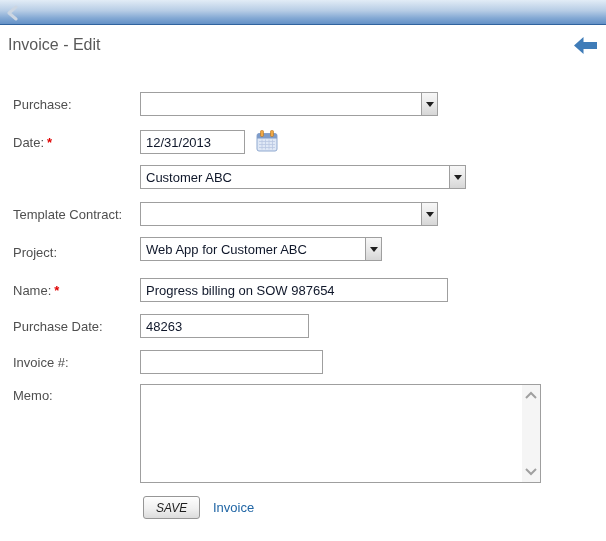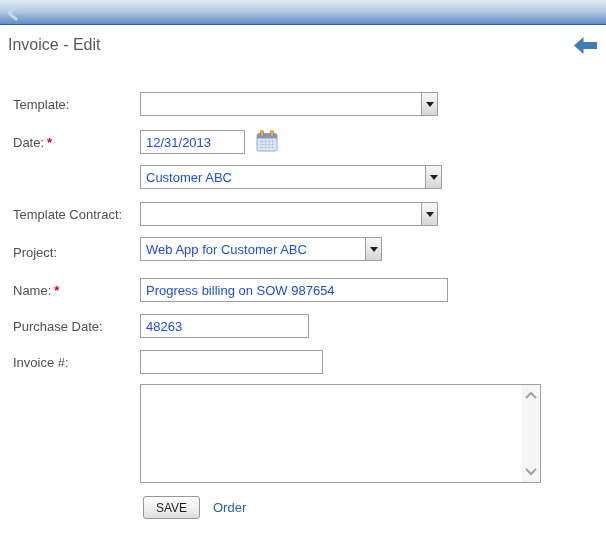--- a/index.html
+++ b/index.html
@@ -30,21 +30,21 @@
   
   .lbl {
     position:absolute; left:13px; width:124px; font-size:13px; color:#4f4f4f;
     white-space:nowrap;
   }
   .req { color:#e00000; font-weight:bold; margin-left:3px; }
 
   .ctl { position:absolute; left:140px; }
 
   .tinput {
-    height:24px; border:1px solid #9f9f9f; background:#fff; color:#1d4ed8;
+    height:24px; border:1px solid #9f9f9f; background:#fff; color:#0f172a;
     font-family:"Liberation Sans", sans-serif; font-size:13px; padding:0 5px;
     outline:none;
   }
 
   .combo { display:flex; height:24px; }
   .combo .tinput { flex:1; height:24px; border-right:none; }
   .combo-btn {
     width:17px; height:24px; border:1px solid #9f9f9f; padding:0; cursor:pointer;
     background:linear-gradient(to bottom,#f7f7f7 0%,#e9e9e9 50%,#d6d6d6 100%);
     display:flex; align-items:center; justify-content:center;
@@ -77,20 +77,21 @@
   .sb-arrow.up { top:4px; }
   .sb-arrow.down { bottom:4px; }
 
   
   .save-btn {
     position:absolute; left:143px; top:496px; min-width:53px; height:23px;
     border:1px solid #969696; border-radius:3px; cursor:pointer;
     background:linear-gradient(to bottom,#fefefe 0%,#f0f0f0 55%,#dcdcdc 100%);
     font-family:"Liberation Sans", sans-serif; font-size:12px; color:#1e1e1e;
     padding:0 12px;
+    font-style:italic;
   }
   .cancel-link {
     position:absolute; left:213px; top:500px; font-size:13px; color:#2166a5;
     text-decoration:none; cursor:pointer;
   }
 </style>
 </head>
 <body>
 
 <div class="stage">
@@ -104,21 +105,21 @@
   </div>
 
   <div class="page-title">Invoice - Edit</div>
   <button class="back-arrow-btn">
     <svg width="23" height="17" viewBox="0 0 23 17">
       <path d="M9.5 0 L9.5 5 L23 5 L23 12 L9.5 12 L9.5 17 L0 8.5 Z" fill="#3f7cb8"></path>
     </svg>
   </button>
 
   <div class="lbl" style="top:97px">
-    <span>Template:</span>
+    <span>Purchase:</span>
   </div>
   <div class="ctl combo" style="top:92px; width:298px">
     <input class="tinput" value="" style="">
     <button class="combo-btn">
       <span class="caret"></span>
     </button>
   </div>
 
   <div class="lbl" style="top:135px">
     <span>Date:</span><span class="req">*</span>
@@ -135,21 +136,21 @@
           <line x1="3" y1="14.5" x2="19" y2="14.5"></line>
           <line x1="3" y1="17.5" x2="19" y2="17.5"></line>
         <line x1="6" y1="9.5" x2="6" y2="19.5"></line>
           <line x1="9.5" y1="9.5" x2="9.5" y2="19.5"></line>
           <line x1="13" y1="9.5" x2="13" y2="19.5"></line>
           <line x1="16.5" y1="9.5" x2="16.5" y2="19.5"></line>
       </g>
     </svg>
   </button>
 
-  <div class="ctl combo" style="top:165px; width:302px">
+  <div class="ctl combo" style="top:165px; width:326px">
     <input class="tinput" value="Customer ABC" style="">
     <button class="combo-btn">
       <span class="caret"></span>
     </button>
   </div>
 
   <div class="lbl" style="top:207px">
     <span>Template Contract:</span>
   </div>
   <div class="ctl combo" style="top:202px; width:298px">
@@ -177,28 +178,31 @@
   <div class="lbl" style="top:319px">
     <span>Purchase Date:</span>
   </div>
   <input class="ctl tinput" style="top: 314px; width: 169px;" value="48263">
 
   <div class="lbl" style="top:355px">
     <span>Invoice #:</span>
   </div>
   <input class="ctl tinput" style="top: 350px; width: 183px;" value="">
 
+  <div class="lbl" style="top:388px">
+    <span>Memo:</span>
+  </div>
   <div class="memo-wrap">
     <textarea style=""></textarea>
     <div class="memo-scrollbar">
       <svg class="sb-arrow up" viewBox="0 0 14 14">
         <polyline points="2,9 7,4 12,9" fill="none" stroke="#a0a0a0" stroke-width="2"></polyline>
       </svg>
       <svg class="sb-arrow down" viewBox="0 0 14 14">
         <polyline points="2,5 7,10 12,5" fill="none" stroke="#a0a0a0" stroke-width="2"></polyline>
       </svg>
     </div>
   </div>
 
   <button class="save-btn">SAVE</button>
-  <a class="cancel-link">Order</a>
+  <a class="cancel-link">Invoice</a>
 
 </div>
 
 </body></html>

